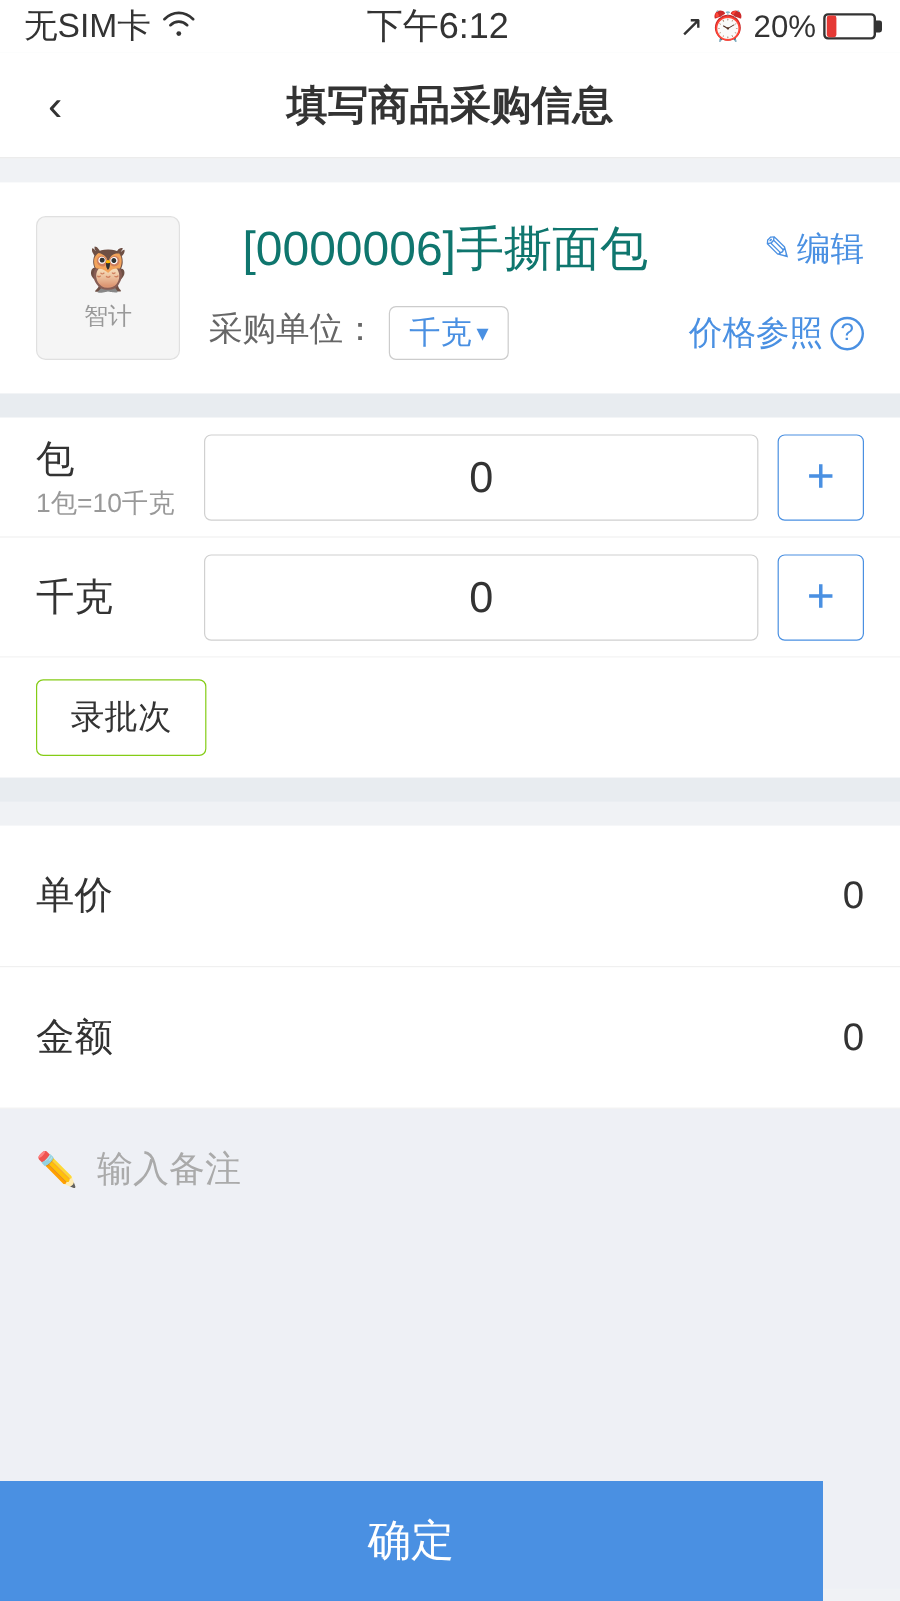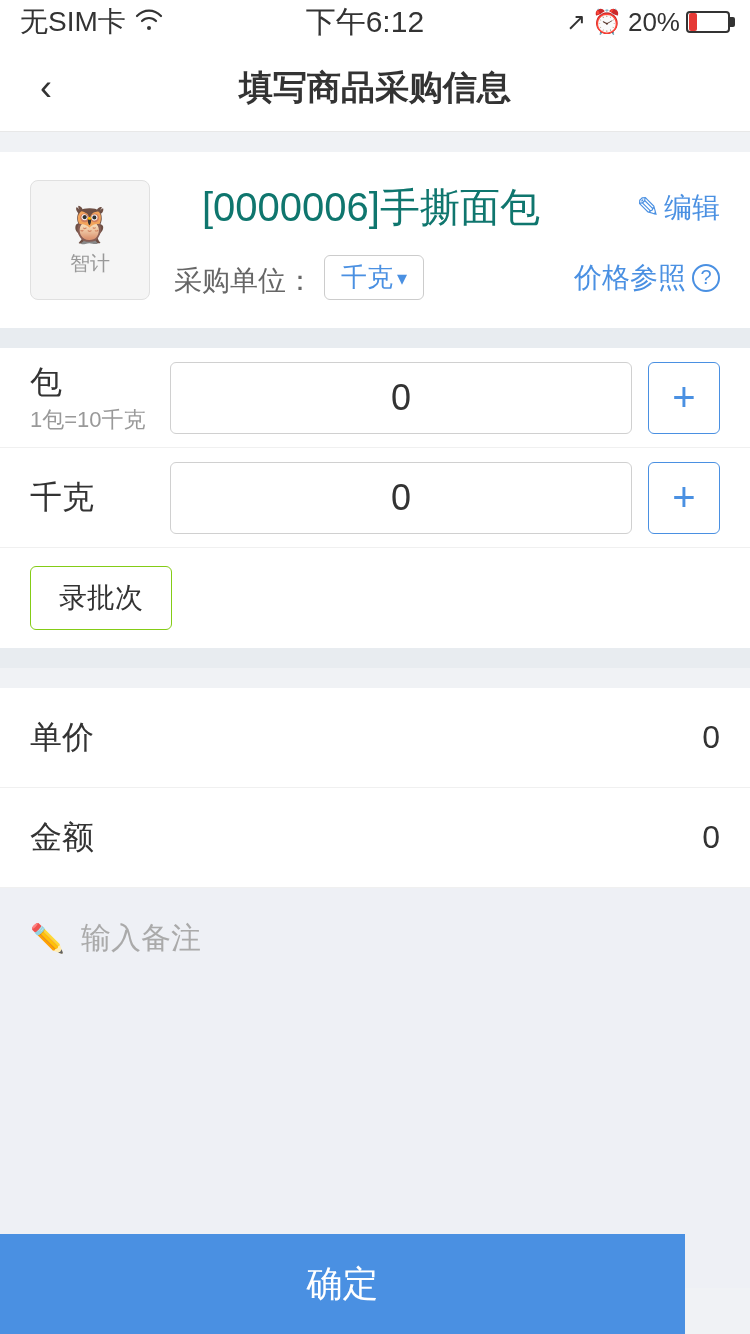--- a/index.html
+++ b/index.html
@@ -123,21 +123,21 @@
     }
     .purchase-unit-row {
       display: flex;
       justify-content: space-between;
       align-items: center;
     }
     .purchase-unit-label {
       font-size: 28px;
       color: #666;
       display: flex;
-      align-items: flex-end;
+      align-items: flex-start;
       gap: 10px;
     }
     .unit-select {
       border: 1px solid #ccc;
       border-radius: 6px;
       padding: 4px 16px;
       font-size: 26px;
       color: #4a90e2;
       background: #fff;
       display: flex;
@@ -235,21 +235,21 @@
     
     .info-section {
       background: #fff;
       margin-top: 20px;
     }
     .info-row {
       display: flex;
       align-items: center;
       justify-content: space-between;
       padding: 0 30px;
-      height: 100px;
+      height: 118px;
       border-bottom: 1px solid #f0f0f0;
     }
     .info-label {
       font-size: 32px;
       color: #333;
     }
     .info-value {
       font-size: 32px;
       color: #333;
     }

